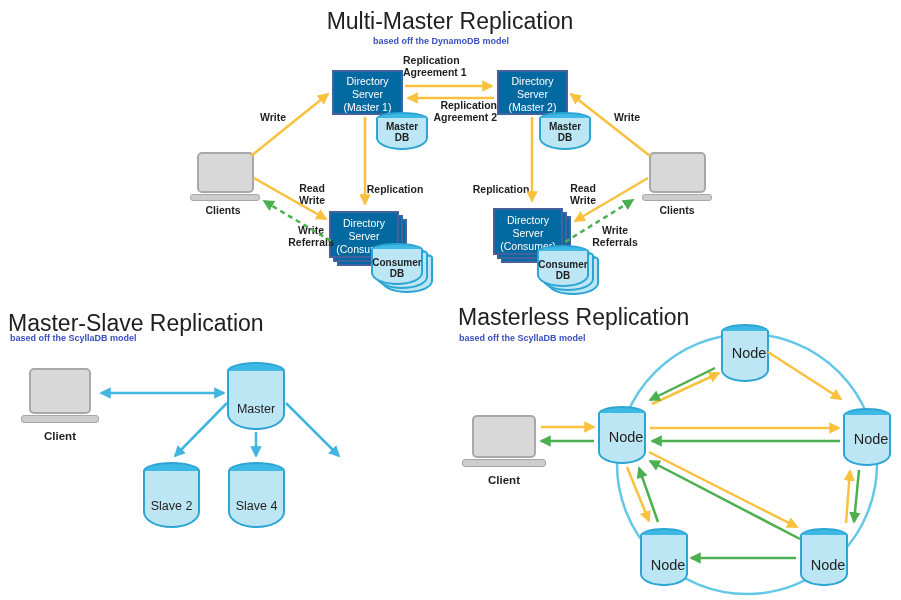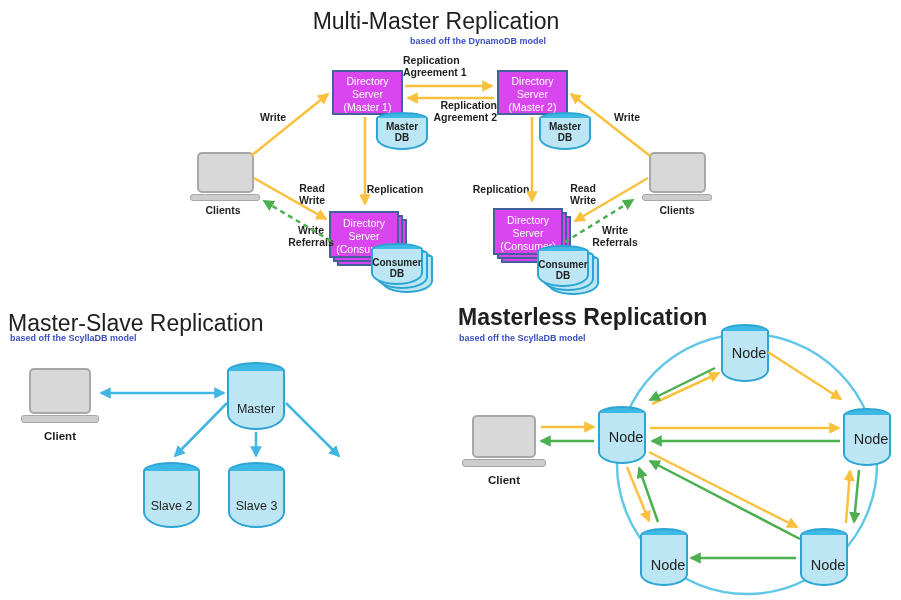--- a/index.html
+++ b/index.html
@@ -5,27 +5,27 @@
   html,body { margin:0; padding:0; background:#fff; }
   #stage {
     position:relative; width:901px; height:600px; background:#fff;
     font-family:"Liberation Sans","DejaVu Sans",sans-serif; overflow:hidden;
     color:#1f1f1f;
   }
   svg.layer { position:absolute; left:0; top:0; pointer-events:none; }
   .title { position:absolute; font-size:23px; color:#202020; white-space:nowrap; }
   .title.centered { transform:translateX(-50%); }
   .subtitle { position:absolute; font-size:9px; font-weight:bold; color:#3a50be; white-space:nowrap; }
-  .subtitle.centered { transform:translateX(-50%);margin-left:37px; }
+  .subtitle.centered { transform:translateX(-50%); }
   .lbl { position:absolute; font-size:10.5px; font-weight:bold; line-height:12px; color:#1f1f1f;
          text-align:center; white-space:pre-line; transform:translateX(-50%); }
   .lbl.align-left { transform:none; text-align:left; }
   .lbl.align-right { transform:none; text-align:right; }
   
-  .sbox { position:absolute; background:#d946ef; border:2px solid #44619f; box-sizing:border-box; }
+  .sbox { position:absolute; background:#0369a1; border:2px solid #44619f; box-sizing:border-box; }
   .sbox .box-label { position:absolute; left:0; right:0; top:3px; color:#fff; font-size:10.5px;
                      line-height:13px; text-align:center; white-space:pre-line; }
   .stack-wrap { position:absolute; }
   .stack-wrap .sbox { left:0; top:0; }
   
   .cyl { position:absolute; }
   .cyl .cyl-body { position:absolute; left:0; right:0; bottom:0; background:#bde6f4;
                    border:2px solid #2ca5d4; border-top:none; box-sizing:border-box;
                    border-radius:0 0 50% 50% / 0 0 12px 12px; }
   .cyl .cyl-top { position:absolute; left:0; right:0; top:0; background:#3eb9e5;
@@ -47,21 +47,21 @@
 </style>
 </head>
 <body>
 
 <div id="stage">
 
   <svg class="layer" width="901" height="600">
     <circle cx="747" cy="464" r="130" fill="none" stroke="#63c7e8" stroke-width="2.5"></circle>
   </svg>
 
-  <div class="title centered" style="left:436px;top:8px;">Multi-Master Replication</div>
+  <div class="title centered" style="left:450px;top:8px;">Multi-Master Replication</div>
   <div class="subtitle centered" style="left:441px;top:36px;">based off the DynamoDB model</div>
 
   <div class="sbox" style="left:332px;top:70px;width:71px;height:45px;">
     <div class="box-label">Directory
 Server
 (Master 1)</div>
   </div>
   <div class="sbox" style="left:497px;top:70px;width:71px;height:45px;">
     <div class="box-label">Directory
 Server
@@ -176,24 +176,24 @@
     <div class="cyl-label ent-label" style="top:40px;">Master</div>
   </div>
   <div class="cyl big" style="left:143px;top:462px;width:57px;height:66px;">
     <div class="cyl-top"></div>
       <div class="cyl-body"></div>
     <div class="cyl-label ent-label" style="top:37px;">Slave 2</div>
   </div>
   <div class="cyl big" style="left:228px;top:462px;width:57px;height:66px;">
     <div class="cyl-top"></div>
       <div class="cyl-body"></div>
-    <div class="cyl-label ent-label" style="top:37px;">Slave 3</div>
-  </div>
-
-  <div class="title" style="left:458px;top:304px;font-weight:bold;">Masterless Replication</div>
+    <div class="cyl-label ent-label" style="top:37px;">Slave 4</div>
+  </div>
+
+  <div class="title" style="left:458px;top:304px;">Masterless Replication</div>
   <div class="subtitle" style="left:459px;top:333px;">based off the ScyllaDB model</div>
 
   <div class="laptop sz-l" style="left:462px;top:415px;width:84px;">
     <div class="screen"></div>
     <div class="base"></div>
   </div>
   <div class="lbl" style="left:504px;top:474px;font-size:11.5px;">Client</div>
 
   <div class="cyl node-c" style="left:721px;top:324px;width:48px;height:58px;">
     <div class="cyl-top"></div>

